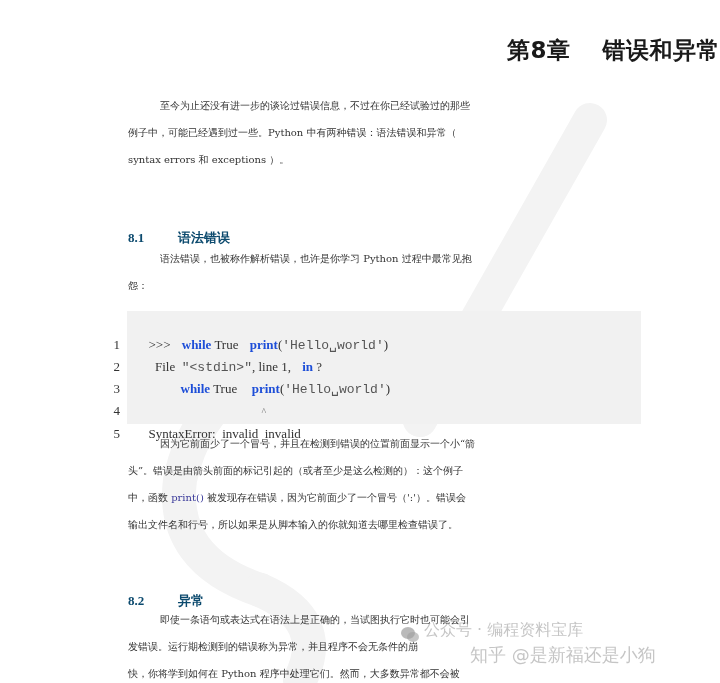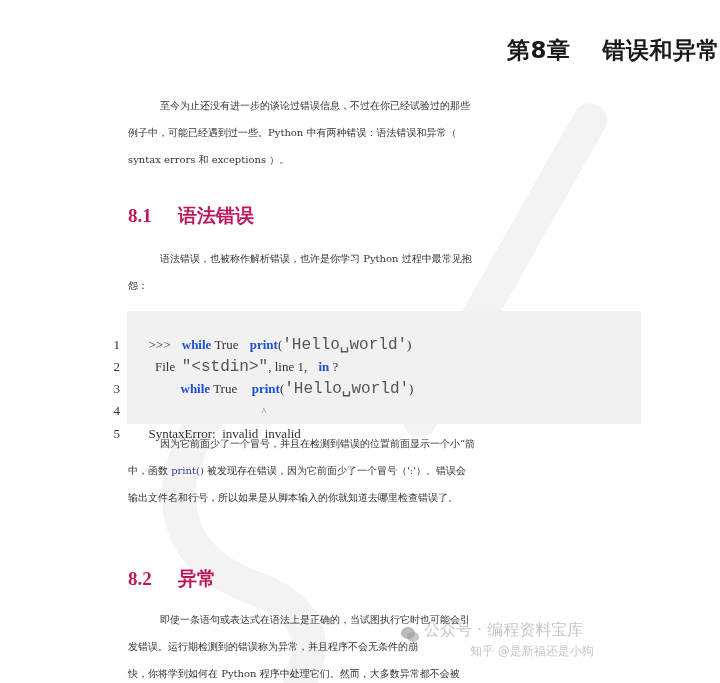--- a/index.html
+++ b/index.html
@@ -20,38 +20,38 @@
       font-weight: bold; font-size: 23px; color: #1a1a1a; z-index: 1;
       letter-spacing: 0.5px;
     }
     .chapter-title .num { margin-right: 32px; }
     .para {
       position: absolute; left: 128px; width: 515px; font-size: 10px; line-height: 27px;
       color: #333; z-index: 1; text-align: justify;
     }
     .para .indent { display: inline-block; width: 32px; }
     .section-title {
-      position: absolute; left: 128px; font-size: 19px; font-weight: bold; color: #be185d; z-index: 1;
+      position: absolute; left: 128px; font-size: 13px; font-weight: bold; color: #0c4a6e; z-index: 1; margin-top: 26px;
     }
     .section-title .sec-num { font-family: "Liberation Serif", serif; display: inline-block; width: 50px; }
     .section-title .sec-text { font-family: "DejaVu Sans", "Liberation Sans", sans-serif; font-weight: bold; }
     .code-block {
       position: absolute; left: 127px; top: 311px; width: 514px; height: 113px;
       background: #f1f1f1; z-index: 1;
     }
     .code-line {
       position: absolute; left: 0; font-size: 13px; height: 22px; line-height: 22px; white-space: pre;
       font-family: "Liberation Serif", serif; color: #333;
     }
     .line-num {
       position: absolute; left: -19px; width: 12px; text-align: right;
       font-family: "Liberation Serif", serif; font-size: 13px; color: #333;
     }
     .kw { color: #1d4ed8; font-weight: bold; margin-left: 8px; }
-    .mono { font-family: "Liberation Mono", monospace; color: #555; font-size: 16px; }
+    .mono { font-family: "Liberation Mono", monospace; color: #555; font-size: 13px; }
     .fn-inline { color: #3a3a9a; }
     .overlay-wm {
       position: absolute; z-index: 3; pointer-events: none;
       font-family: "DejaVu Sans", "Liberation Sans", sans-serif;
       color: rgba(150,150,150,0.55); white-space: nowrap;
     }
     .wechat-icon {
       position: absolute; left: 400px; top: 626px; width: 20px; height: 18px; z-index: 3;
     }
   </style>
@@ -101,34 +101,35 @@
     <div class="code-line" style="top: 67px;">
       <span class="line-num">4</span><span style="padding-left:115px; font-size:10px; color:#777;">^</span>
     </div>
     <div class="code-line" style="top: 90px;">
       <span class="line-num">5</span><span style="padding-left:2px">SyntaxError:  invalid  invalid</span>
     </div>
   </div>
 
   <div class="para" style="top: 430px;">
     <div><span class="indent"></span><span>因为它前面少了一个冒号，并且在检测到错误的位置前面显示一个小“箭</span></div>
+    <div>头”。错误是由箭头前面的标记引起的（或者至少是这么检测的）：这个例子</div>
     <div><span>中，函数 </span><span class="fn-inline">print()</span><span> 被发现存在错误，因为它前面少了一个冒号（':'）。错误会</span></div>
     <div>输出文件名和行号，所以如果是从脚本输入的你就知道去哪里检查错误了。</div>
   </div>
 
   <div class="section-title" style="top: 566px;">
     <span class="sec-num">8.2</span><span class="sec-text">异常</span>
   </div>
 
   <div class="para" style="top: 606px;">
     <div><span class="indent"></span><span>即使一条语句或表达式在语法上是正确的，当试图执行它时也可能会引</span></div>
     <div>发错误。运行期检测到的错误称为异常，并且程序不会无条件的崩</div>
     <div>快，你将学到如何在 Python 程序中处理它们。然而，大多数异常都不会被</div>
   </div>
 
   <svg class="wechat-icon" viewBox="0 0 20 18">
     <ellipse cx="8" cy="7" rx="7" ry="6" fill="rgba(140,140,140,0.6)"></ellipse>
     <ellipse cx="13" cy="11" rx="6" ry="5" fill="rgba(160,160,160,0.6)"></ellipse>
   </svg>
   <div class="overlay-wm" style="left: 424px; top: 620px; font-size: 16px;">公众号 · 编程资料宝库</div>
-  <div class="overlay-wm" style="left: 470px; top: 643px; font-size: 12px;">知乎 @是新福还是小狗</div>
+  <div class="overlay-wm" style="left: 470px; top: 643px; font-size: 18px;">知乎 @是新福还是小狗</div>
 
 </div>
 
 </body></html>

